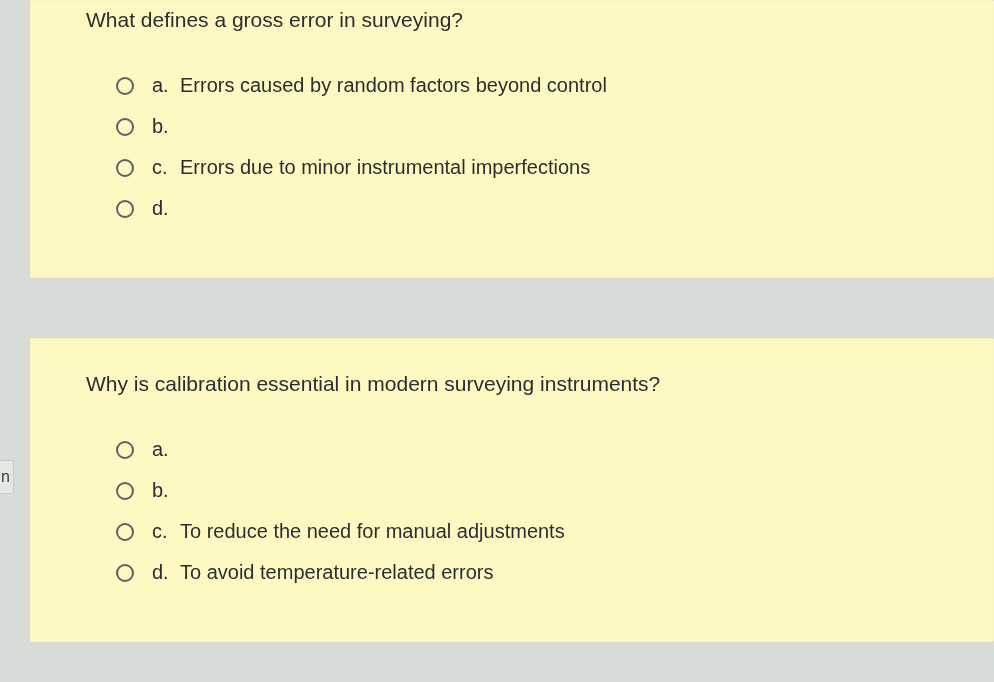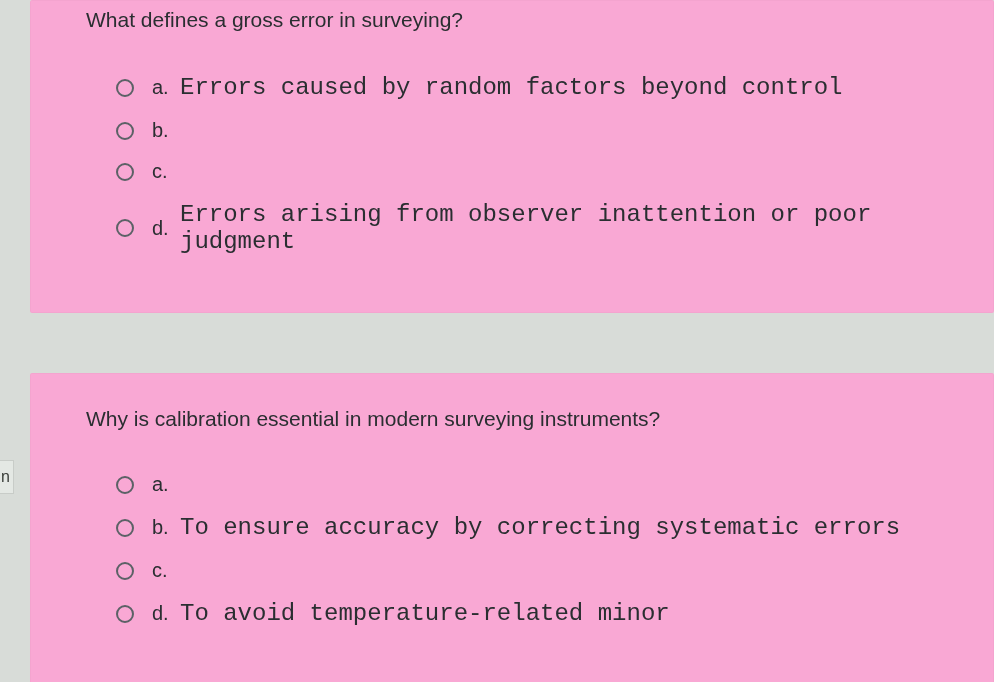--- a/index.html
+++ b/index.html
@@ -25,21 +25,21 @@
     background: #e4e8e4;
     border: 1px solid #c8ccc8;
     border-left: none;
     color: #3a3e3a;
     font-size: 16px;
     line-height: 32px;
     text-align: left;
     padding-left: 1px;
   }
   .question-block {
-    background: #f9a8d4;
+    background: #fef9c3;
     margin: 0 0 60px 30px;
     padding: 0 40px 40px 56px;
     border-radius: 2px;
     box-shadow: inset 0 0 0 1px rgba(0,0,0,0.02);
   }
   .question-block.first {
     padding-top: 0;
     margin-top: 0;
   }
   .question-text {
@@ -67,23 +67,22 @@
     margin-right: 18px;
     background: transparent;
   }
   .opt-letter {
     font-size: 20px;
     width: 28px;
     flex: 0 0 28px;
     color: #2a2e31;
   }
   .opt-text {
-    font-size: 24px;
+    font-size: 20px;
     color: #2a2e31;
-    font-family: Liberation Mono, monospace;
   }
   .question-block.second {
     padding-top: 26px;
   }
 </style>
 </head>
 <body>
 
 <div class="side-fragment">n</div>
 
@@ -95,44 +94,44 @@
       <span class="opt-letter">a.</span>
       <span class="opt-text">Errors caused by random factors beyond control</span>
     </label>
     <label class="option-row">
       <span class="radio"></span>
       <span class="opt-letter">b.</span>
     </label>
     <label class="option-row">
       <span class="radio"></span>
       <span class="opt-letter">c.</span>
+      <span class="opt-text">Errors due to minor instrumental imperfections</span>
     </label>
     <label class="option-row">
       <span class="radio"></span>
       <span class="opt-letter">d.</span>
-      <span class="opt-text">Errors arising from observer inattention or poor judgment</span>
     </label>
   </div>
 </div>
 
 <div class="question-block second">
   <div class="question-text">Why is calibration essential in modern surveying instruments?</div>
   <div class="options">
     <label class="option-row">
       <span class="radio"></span>
       <span class="opt-letter">a.</span>
     </label>
     <label class="option-row">
       <span class="radio"></span>
       <span class="opt-letter">b.</span>
-      <span class="opt-text">To ensure accuracy by correcting systematic errors</span>
     </label>
     <label class="option-row">
       <span class="radio"></span>
       <span class="opt-letter">c.</span>
+      <span class="opt-text">To reduce the need for manual adjustments</span>
     </label>
     <label class="option-row">
       <span class="radio"></span>
       <span class="opt-letter">d.</span>
-      <span class="opt-text">To avoid temperature-related minor</span>
+      <span class="opt-text">To avoid temperature-related errors</span>
     </label>
   </div>
 </div>
 
 </body></html>

